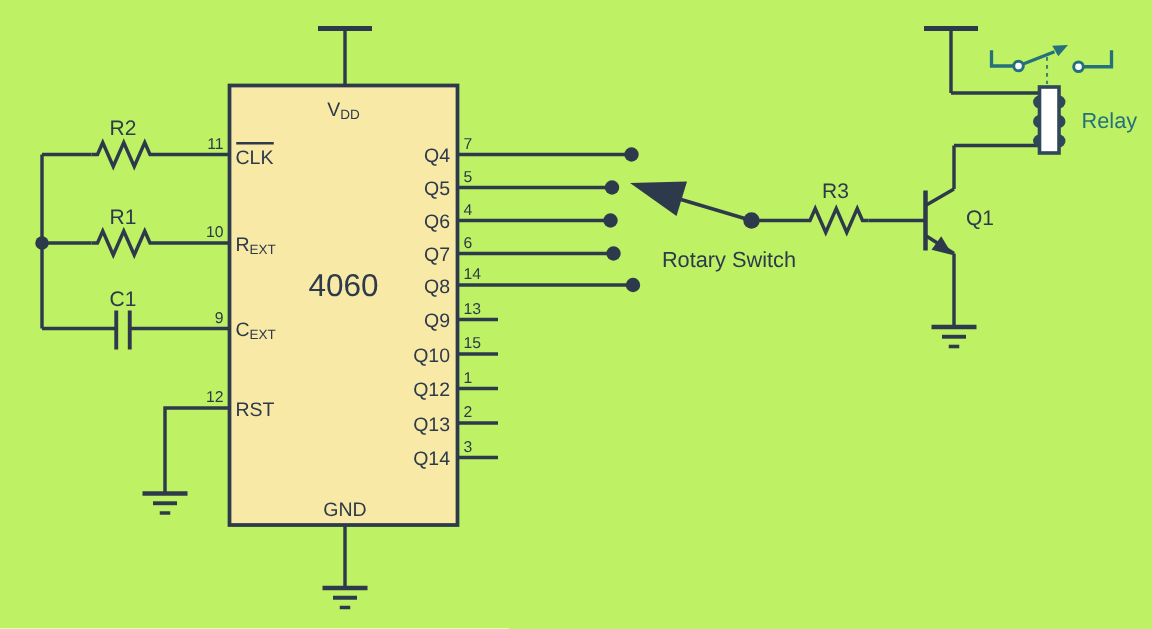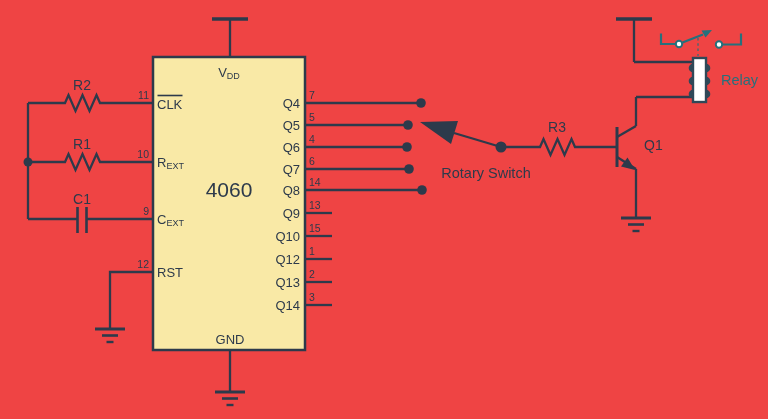--- a/index.html
+++ b/index.html
@@ -1,16 +1,16 @@
 <!DOCTYPE html>
 <html style="--wire: #2d3a4b; --icfill: #f9e9a6; --teal: #26707c; --coil: #2f4858;"><head>
 <meta charset="utf-8">
 <style>
   html,body{margin:0;padding:0;background:#ffffff;}
-  .canvas{width:768px;height:419px;position:relative;background:#ef4444;overflow:hidden;}
+  .canvas{width:768px;height:419px;position:relative;background:#bef264;overflow:hidden;}
   svg text{font-family:"Liberation Sans","DejaVu Sans",sans-serif;fill:var(--wire);}
   .wire{stroke:var(--wire);fill:none;stroke-width:2.3;stroke-linecap:butt;stroke-linejoin:miter;}
   .thick{stroke-width:3.4;}
   .barw{stroke-width:3;}
   .ic-box{fill:var(--icfill);stroke:var(--wire);stroke-width:2.5;}
   .dot{fill:var(--wire);stroke:none;}
   .solid{fill:var(--wire);stroke:none;}
   .tealw{stroke:var(--teal);fill:none;stroke-width:2.2;stroke-linecap:butt;}
   .tealfill{fill:var(--teal);stroke:none;}
   .contact{fill:#ffffff;stroke:var(--teal);stroke-width:2;}

